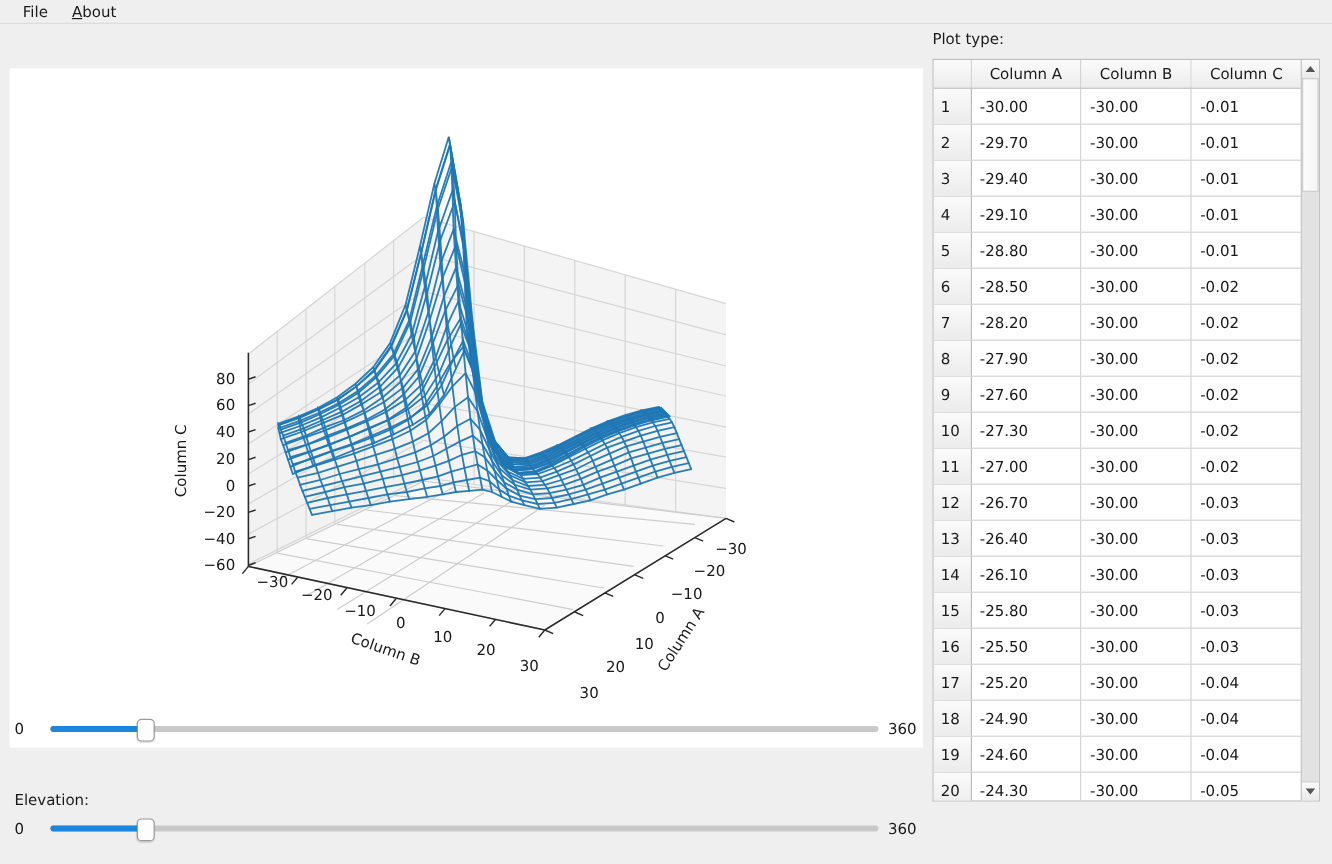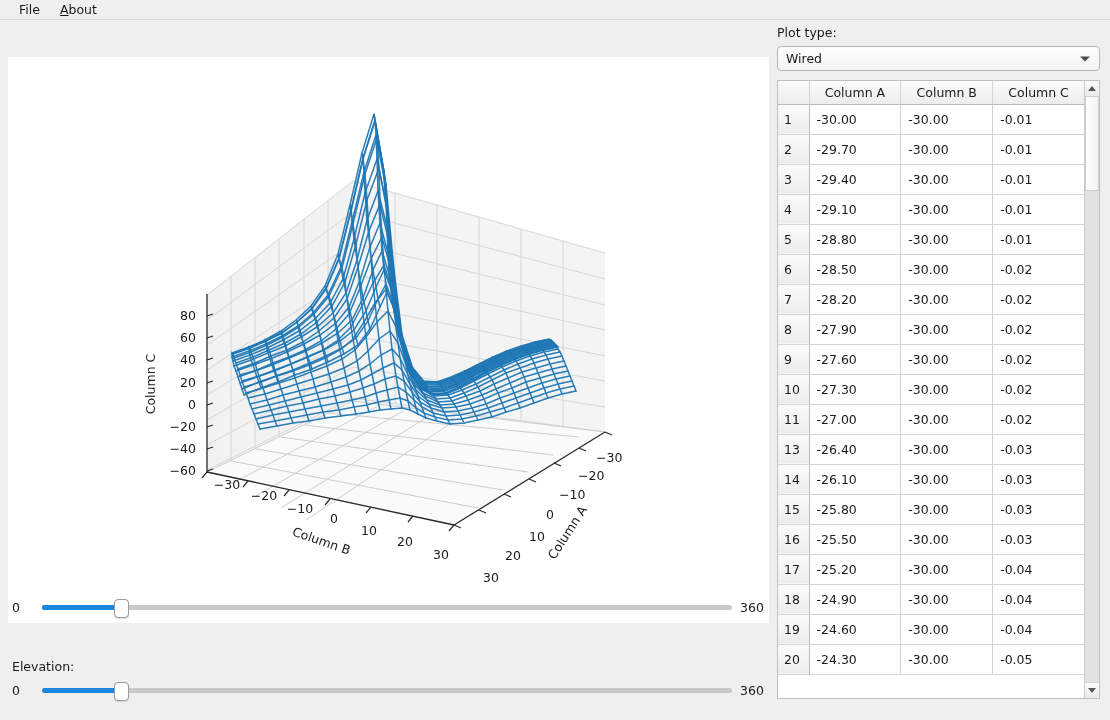--- a/index.html
+++ b/index.html
@@ -400,24 +400,20 @@
         <div class="slider-handle" style="left:72px;"></div>
       </div>
       <div class="slider-max">360</div>
     </div>
   </div>
 
   <div class="right-panel">
 
     <div class="field-label">Plot type:</div>
 
-    <div class="combo">
-      <span>Wired</span>
-      <span class="arrow"></span>
-    </div>
 
     <div class="table-wrap">
       <table class="grid">
         <thead>
           <tr>
             <th class="corner"></th>
             <th>Column A</th>
             <th>Column B</th>
             <th>Column C</th>
           </tr>
@@ -481,20 +477,26 @@
               <td class="rowhdr">10</td>
               <td class="val">-27.30</td>
               <td class="val">-30.00</td>
               <td class="val">-0.02</td>
             </tr>
           <tr>
               <td class="rowhdr">11</td>
               <td class="val">-27.00</td>
               <td class="val">-30.00</td>
               <td class="val">-0.02</td>
+            </tr>
+          <tr>
+              <td class="rowhdr">12</td>
+              <td class="val">-26.70</td>
+              <td class="val">-30.00</td>
+              <td class="val">-0.03</td>
             </tr>
           <tr>
               <td class="rowhdr">13</td>
               <td class="val">-26.40</td>
               <td class="val">-30.00</td>
               <td class="val">-0.03</td>
             </tr>
           <tr>
               <td class="rowhdr">14</td>
               <td class="val">-26.10</td>

